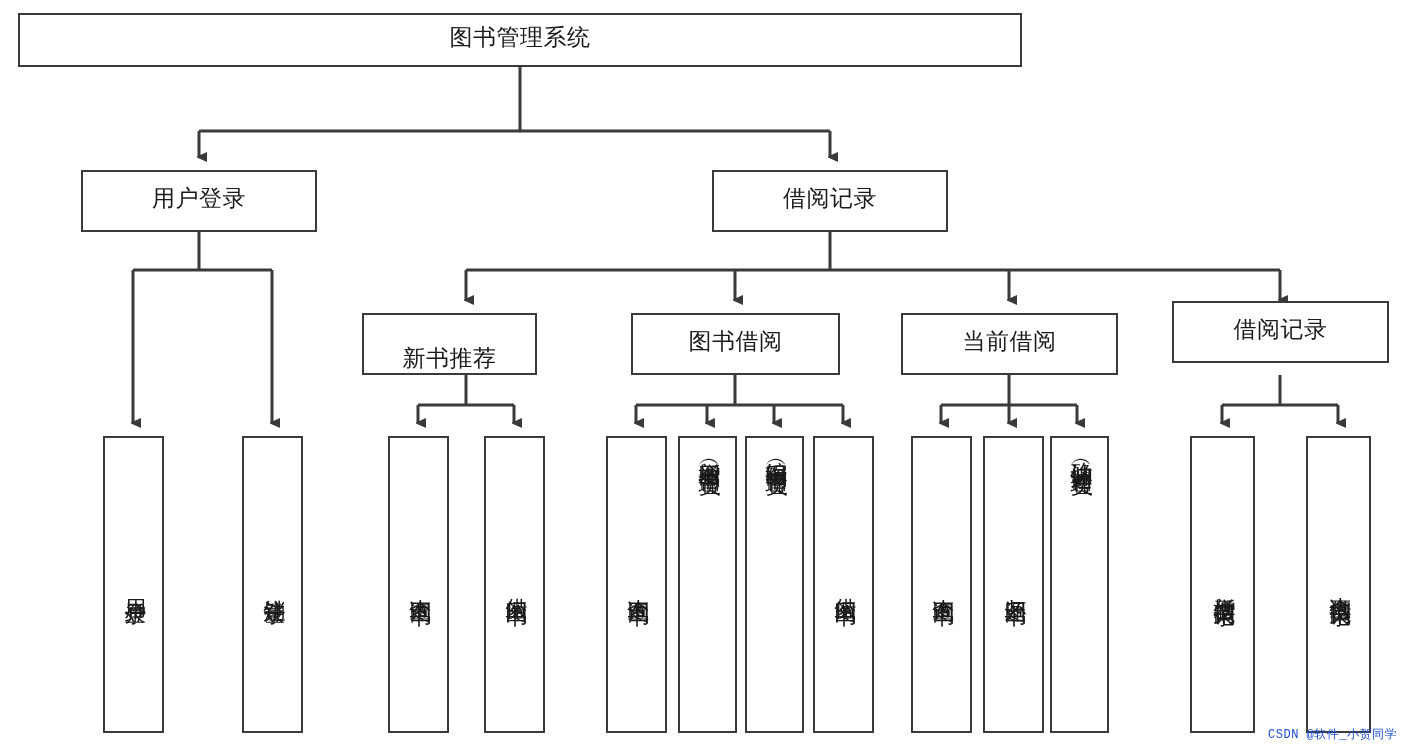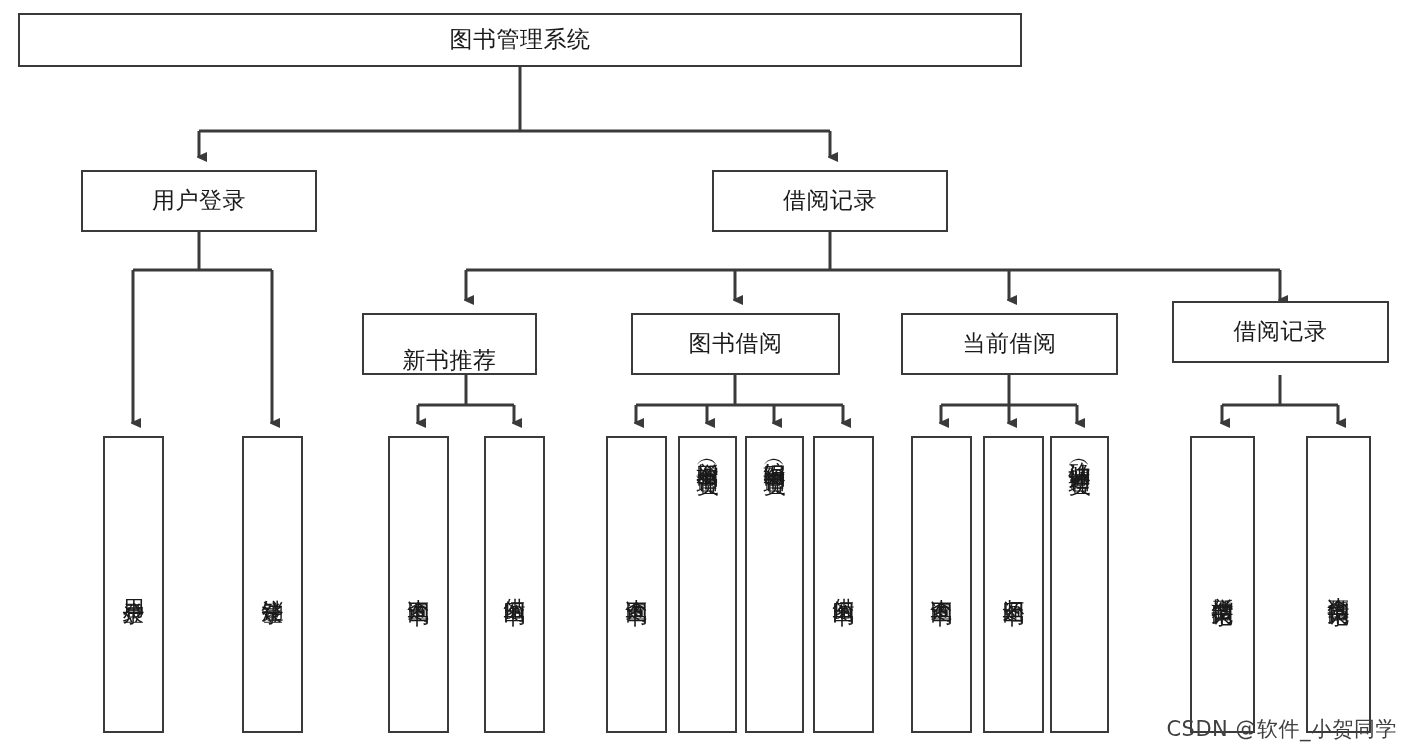--- a/index.html
+++ b/index.html
@@ -11,20 +11,21 @@
     width: 1405px;
     height: 747px;
     font-family: "DejaVu Sans", "Liberation Sans", sans-serif;
     overflow: hidden;
   }
   #diagram-root {
     position: relative;
     width: 1405px;
     height: 747px;
     background: #ffffff;
+    font-family: Liberation Mono, monospace;
   }
   svg.canvas {
     position: absolute;
     left: 0;
     top: 0;
     width: 1405px;
     height: 747px;
   }
   .node-box {
     position: absolute;
@@ -56,22 +57,22 @@
     padding-top: 6px;
   }
   .leaf-box.centered {
     align-items: center;
     padding-top: 0;
   }
   #watermark {
     position: absolute;
     right: 8px;
     bottom: 4px;
-    font-size: 21px;
-    color: #404040;
+    font-size: 12px;
+    color: #1d4ed8;
     letter-spacing: 0.5px;
     white-space: nowrap;
     pointer-events: none;
   }
 </style>
 </head>
 <body>
 
 <div id="diagram-root">
 

